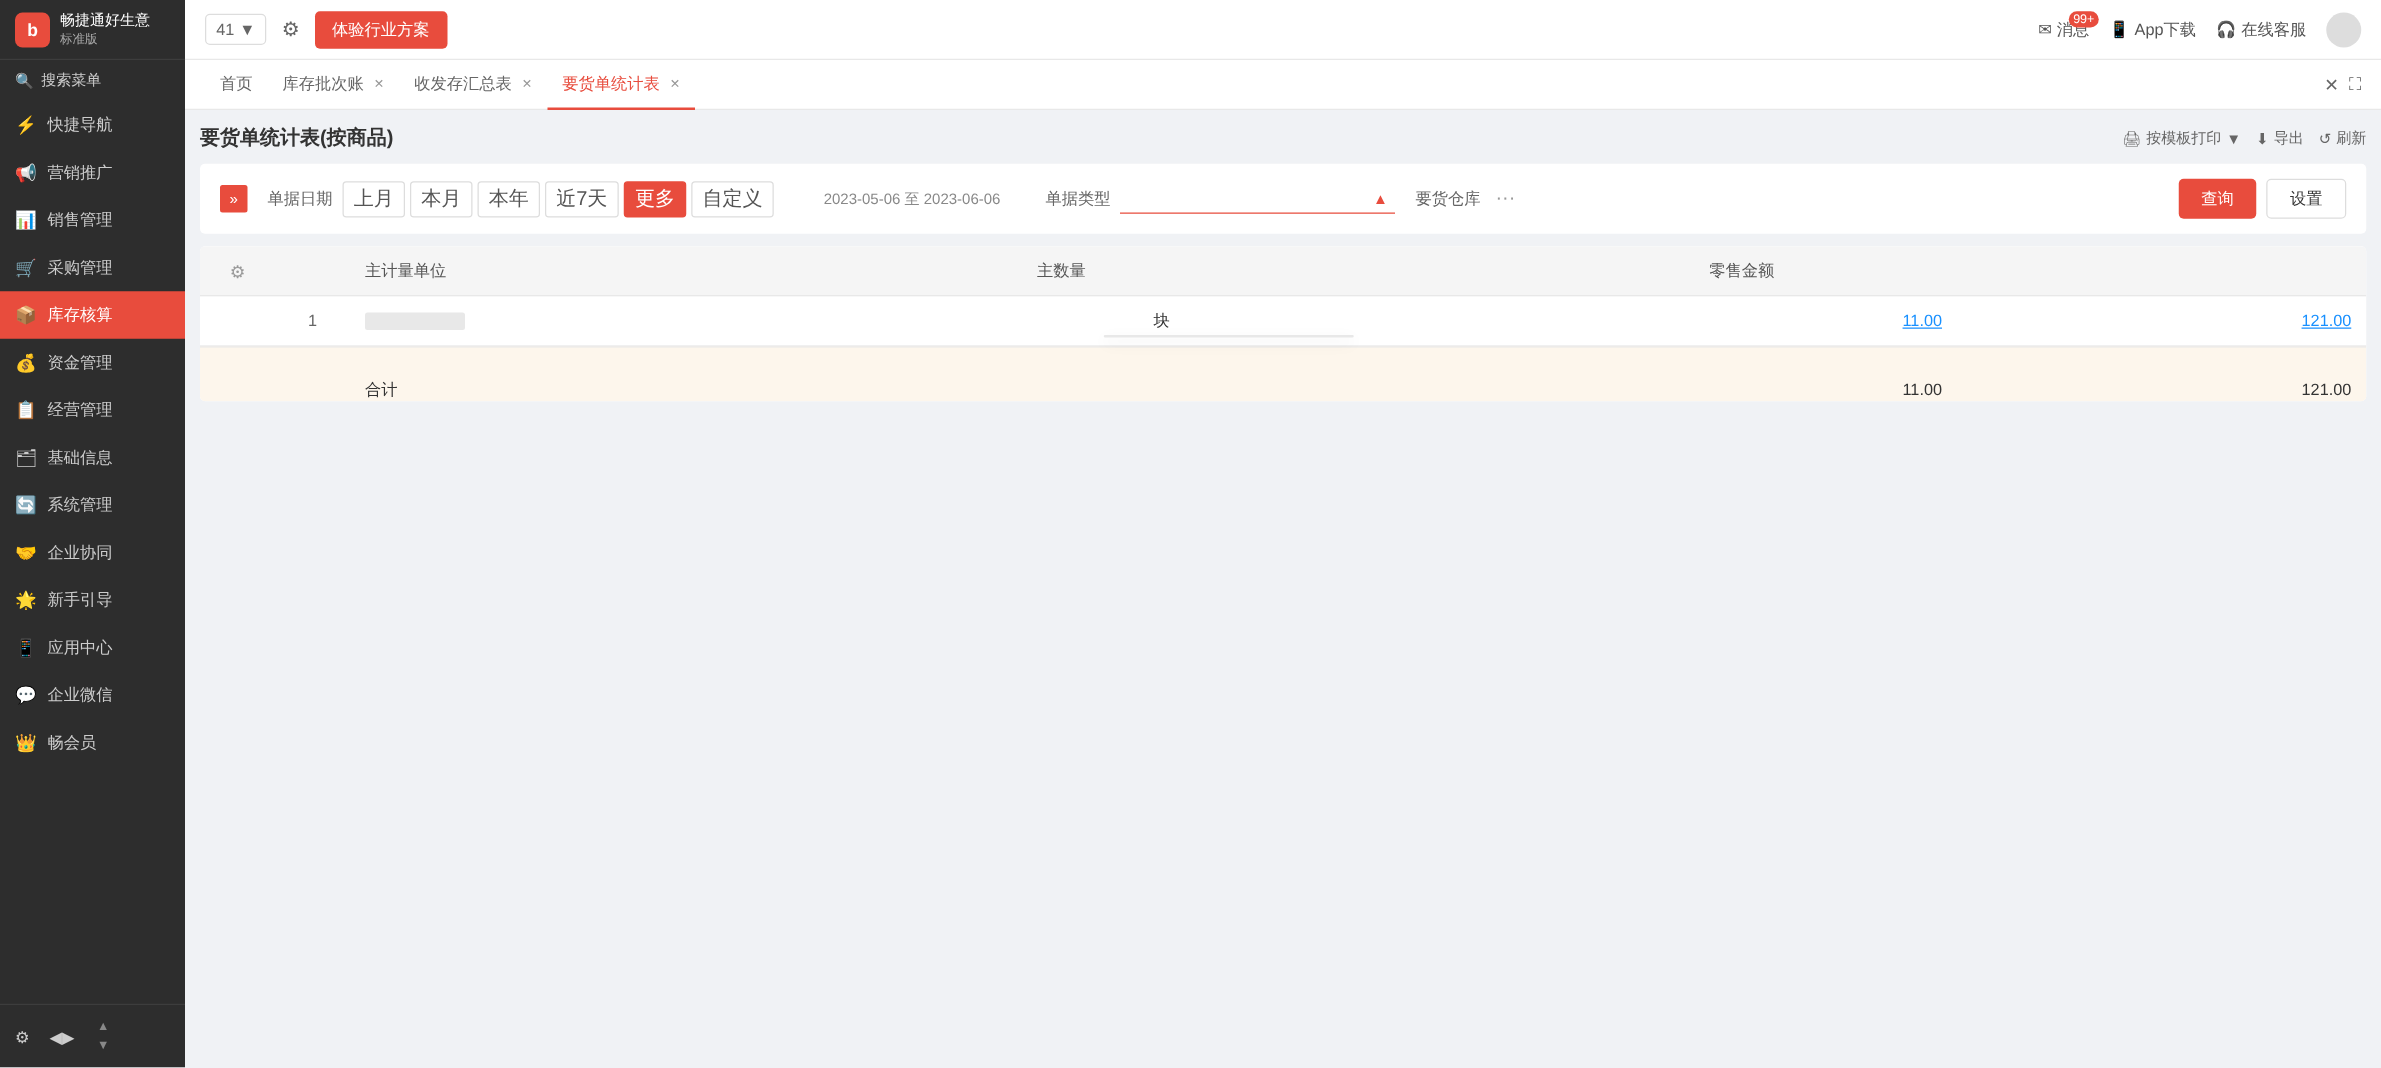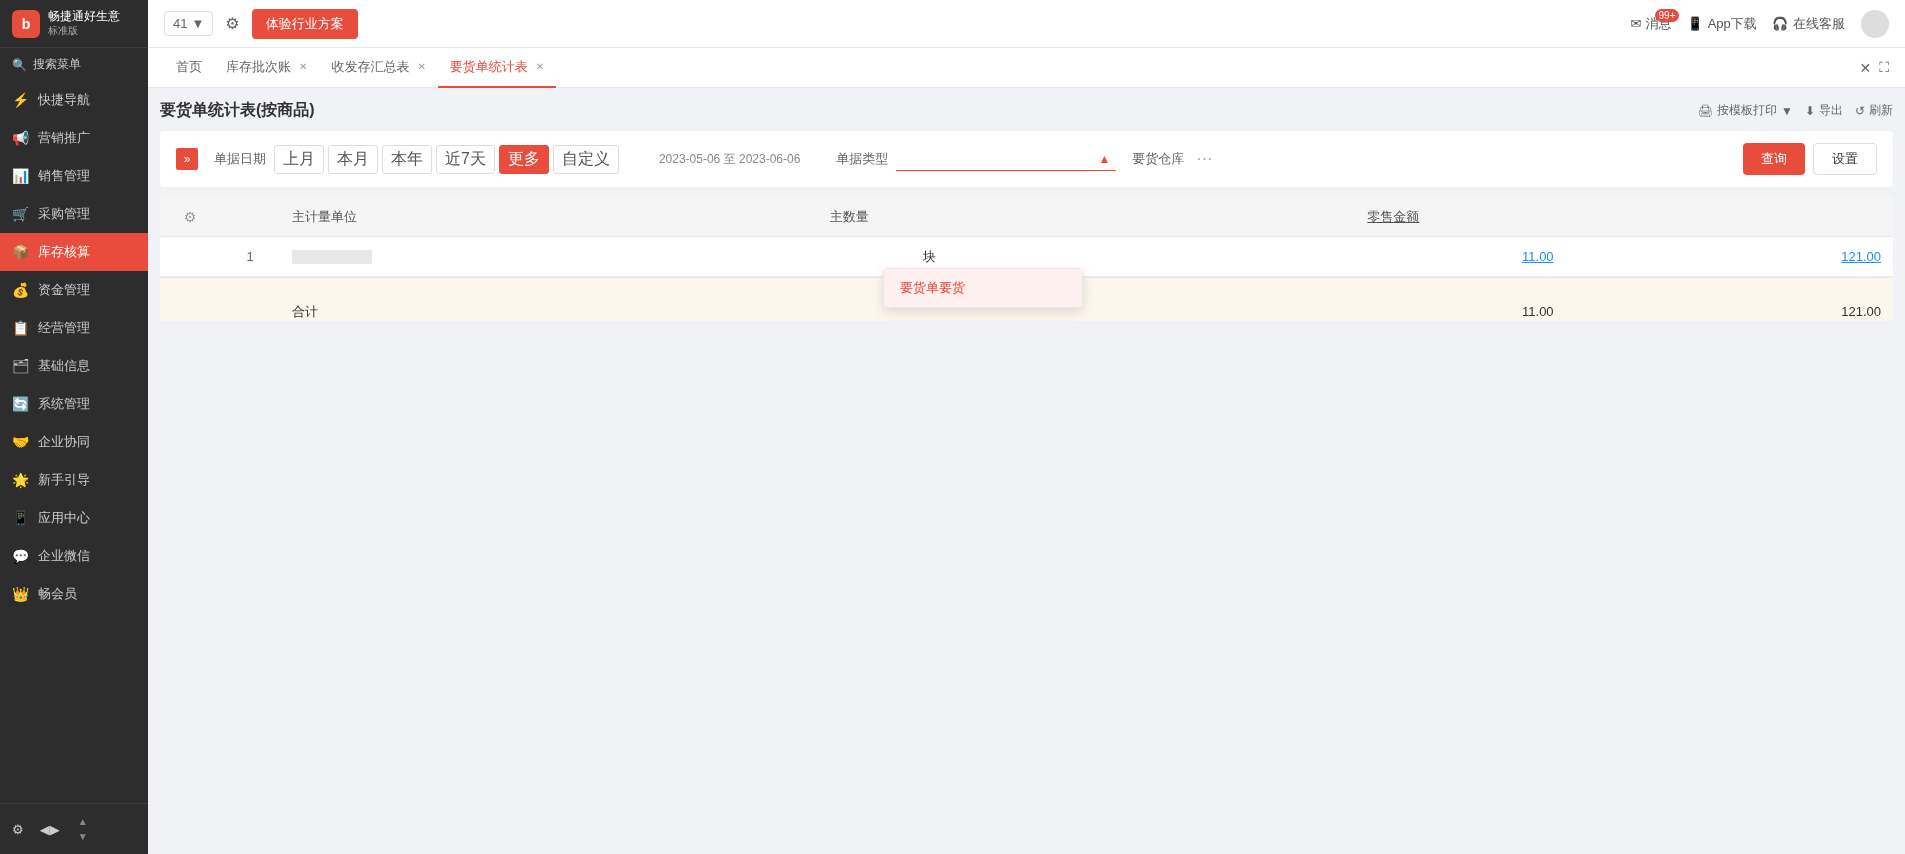--- a/index.html
+++ b/index.html
@@ -386,21 +386,21 @@
       color: #555;
       font-weight: 500;
       display: flex;
       align-items: center;
     }
     .th.settings-col { flex: 0 0 60px; justify-content: center; }
     .th.no-col { flex: 0 0 60px; justify-content: center; }
     .th.product-col { flex: 2; }
     .th.unit-col { flex: 1; }
     .th.qty-col { flex: 1; }
-    .th.amount-col { flex: 1; text-decoration: underline; }
+    .th.amount-col { flex: 1; }
 
     .table-row {
       display: flex;
       align-items: center;
       border-bottom: 1px solid #f0f0f0;
       height: 40px;
     }
     .td {
       flex: 1;
       padding: 0 12px;
@@ -649,21 +649,20 @@
         <span class="warehouse-more">···</span>
       </div>
 
       <div class="filter-actions">
         <button class="btn-query">查询</button>
         <button class="btn-settings">设置</button>
       </div>
     </div>
 
     <div class="dropdown-menu">
-      <div class="dropdown-item selected">要货单要货</div>
     </div>
 
     <div class="table-container">
 
       <div class="table-header-row">
         <div class="th settings-col">
           <span class="settings-gear">⚙</span>
         </div>
         <div class="th no-col"></div>
         <div class="th unit-col">主计量单位</div>

